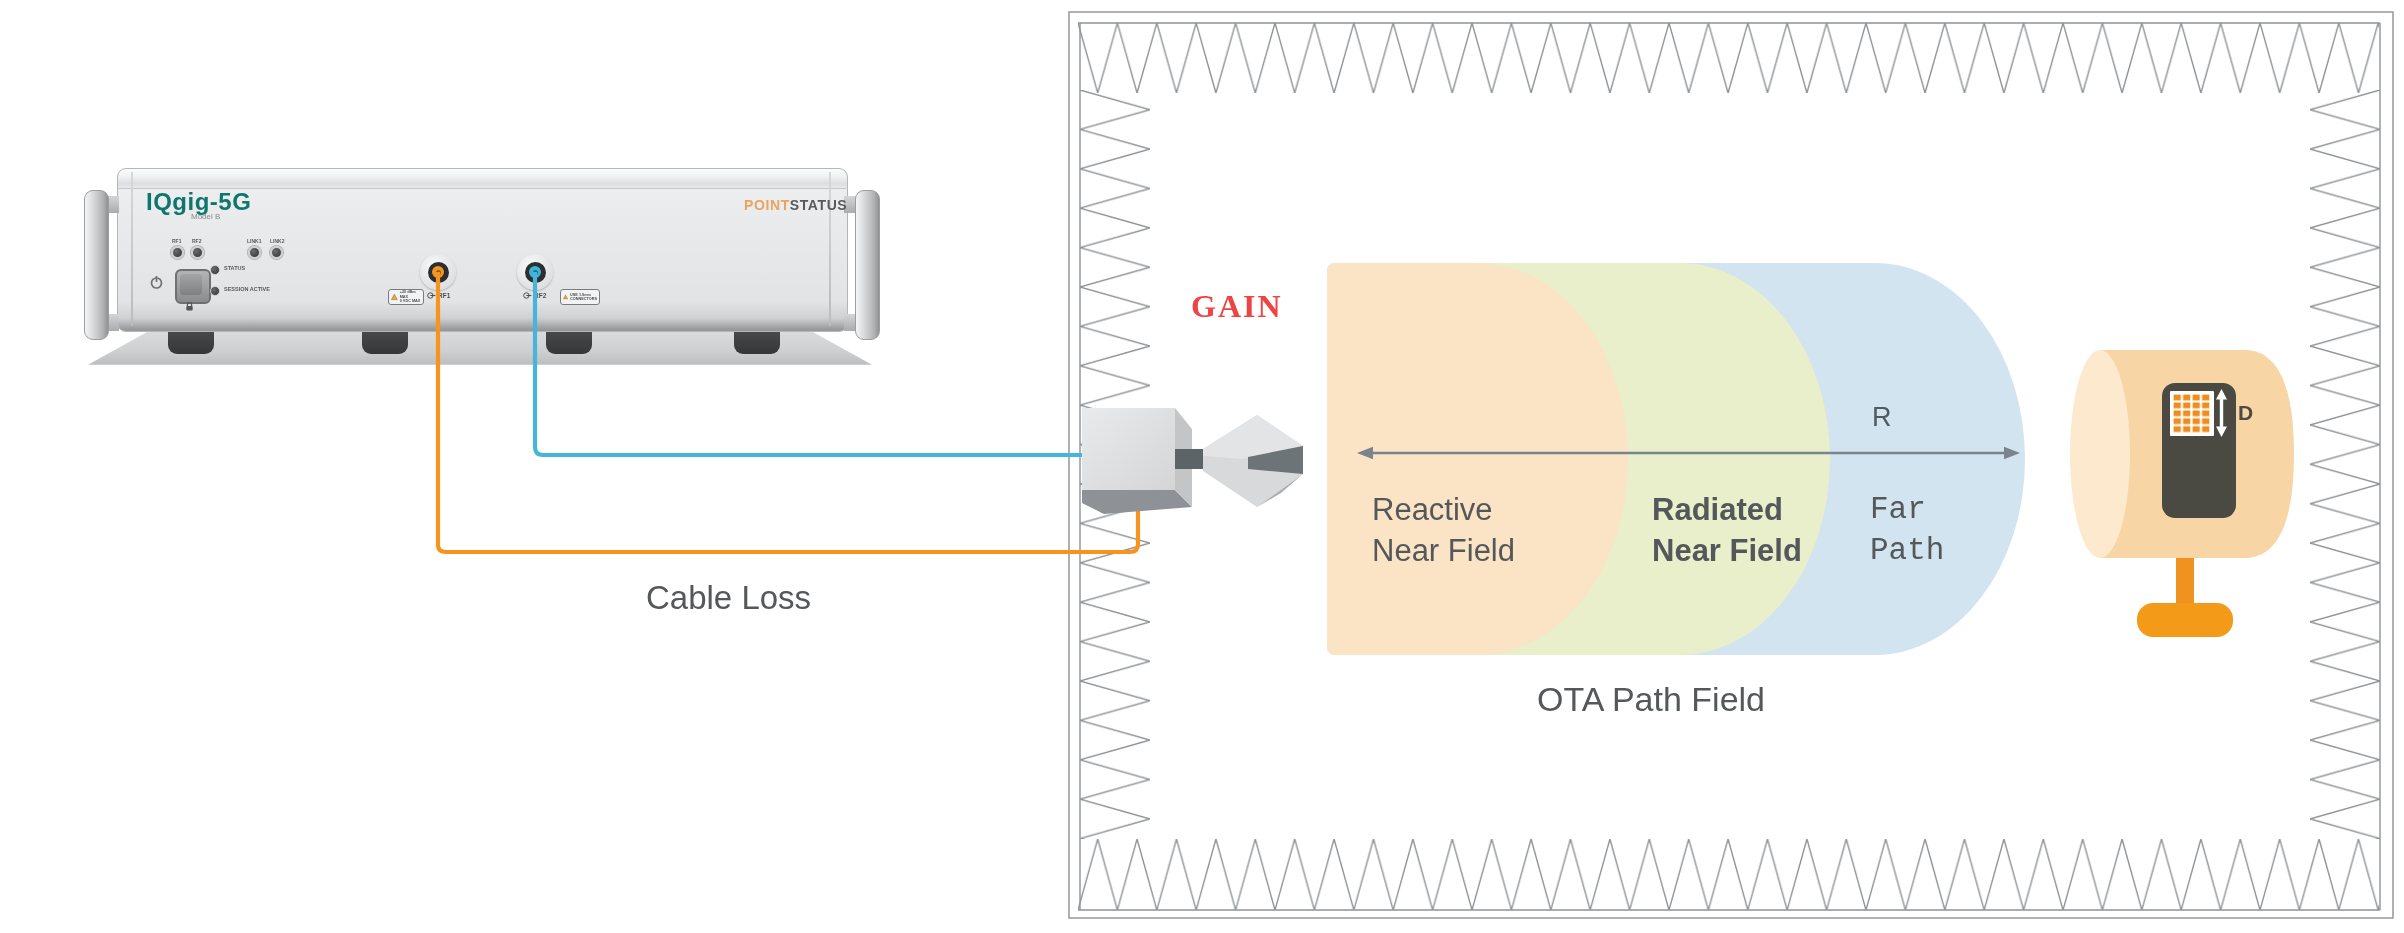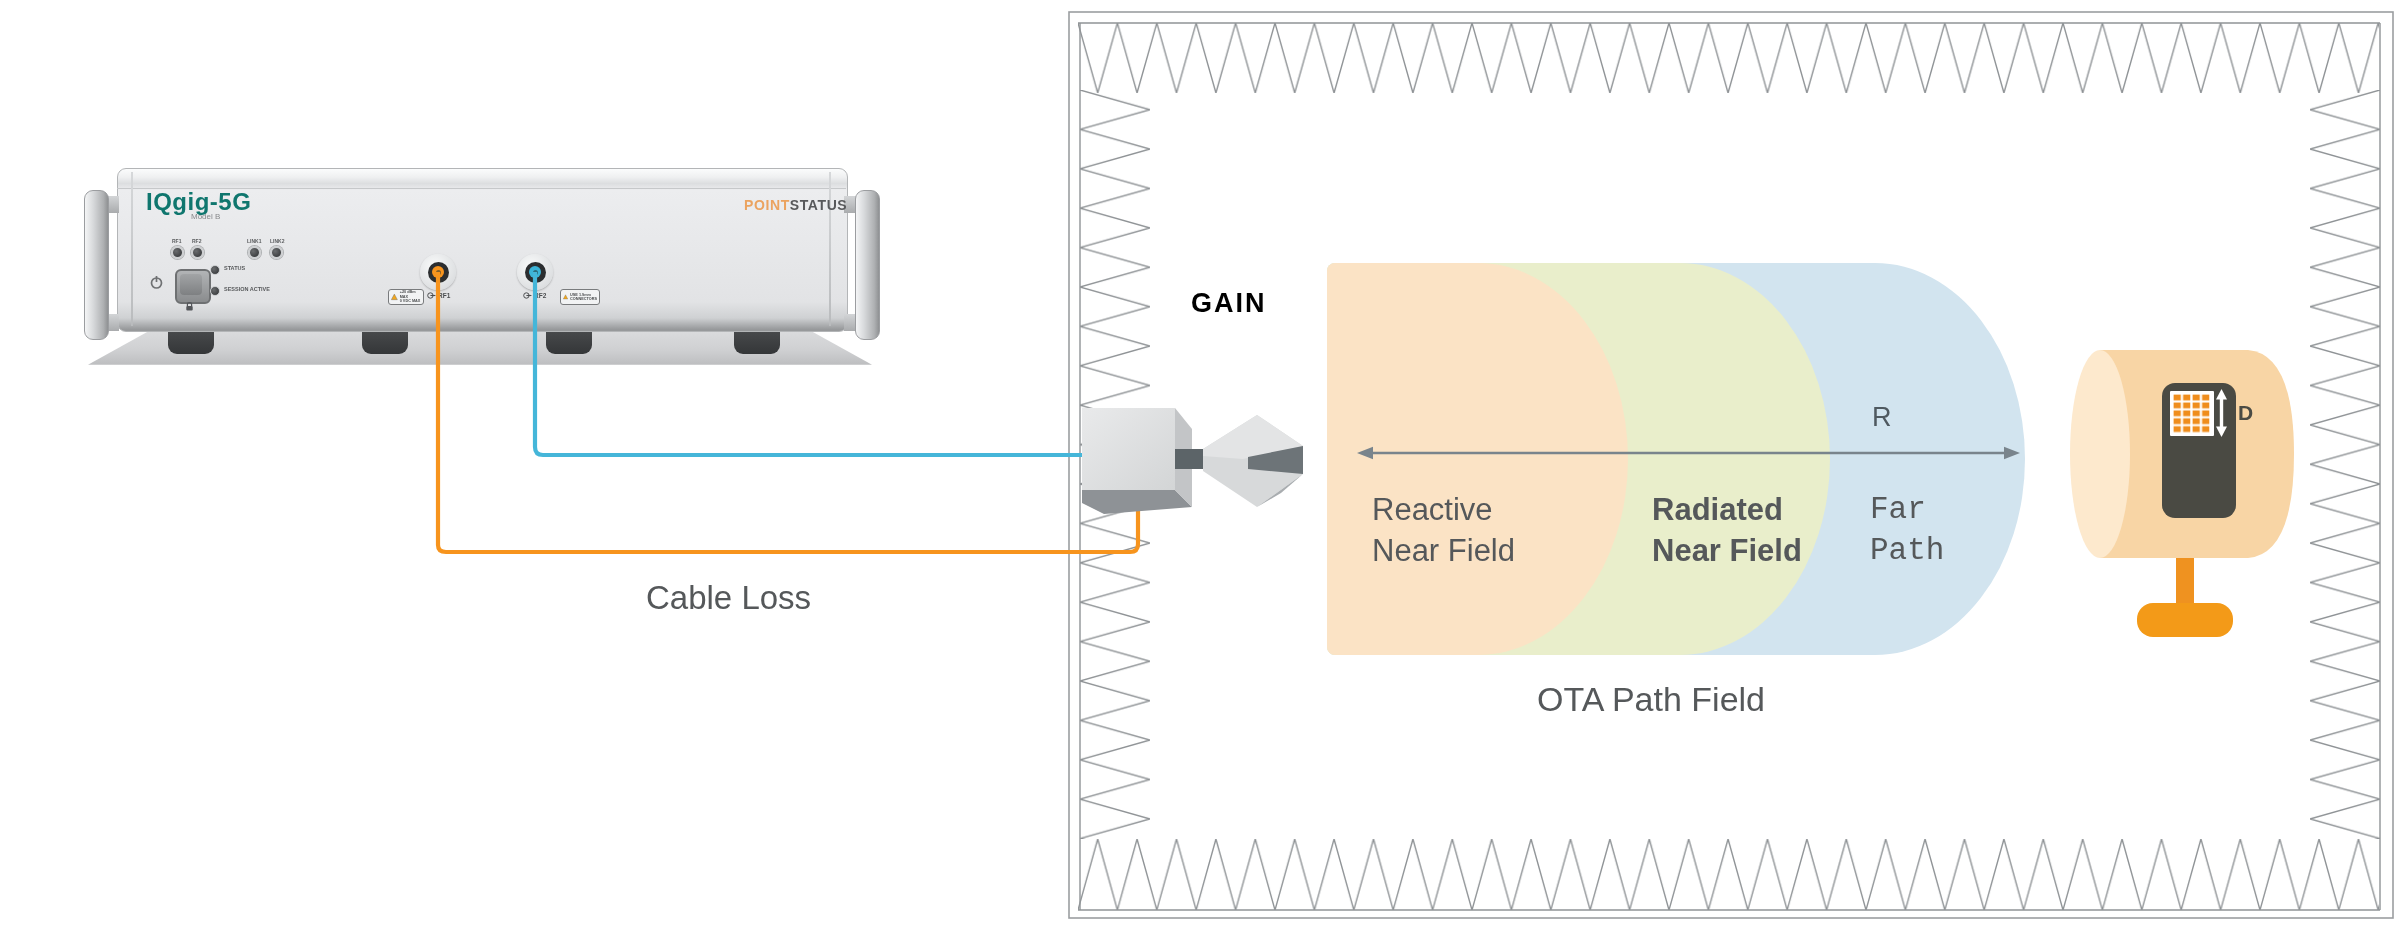--- a/index.html
+++ b/index.html
@@ -52,21 +52,21 @@
 
   
   #chamber-svg{left:0;top:0;z-index:10;}
   .blob{top:263px;height:392px;}
   .blob-blue{left:1327px;width:698px;background:#d2e4ef;z-index:11;
     border-radius:8px 150px 150px 8px / 8px 196px 196px 8px;}
   .blob-green{left:1327px;width:503px;background:#e9eecb;z-index:12;
     border-radius:8px 150px 150px 8px / 8px 196px 196px 8px;}
   .blob-orange{left:1327px;width:301px;background:#fbe3c5;z-index:13;
     border-radius:8px 150px 150px 8px / 8px 196px 196px 8px;}
-  .gain{left:1191px;top:288px;font-size:27px;font-weight:700;letter-spacing:2px;color:#000000;z-index:14;}
+  .gain{left:1191px;top:288px;font-size:32px;font-weight:700;letter-spacing:2px;color:#ef4444;z-index:14;font-family:Liberation Serif, serif;}
   .rlabel{left:1872px;top:402px;font-size:27px;color:#4f5960;z-index:14;}
   .region-label{top:489px;font-size:31px;line-height:41px;color:#55585a;z-index:14;}
   .ota{left:1537px;top:680px;font-size:34px;color:#55585a;z-index:14;}
   .cable-loss{left:646px;top:579px;font-size:33px;color:#55585a;z-index:14;}
   .dlabel{left:2238px;top:401px;font-size:21px;font-weight:700;color:#4b4b44;z-index:16;}
   #overlay-svg{left:0;top:0;z-index:15;pointer-events:none;}
 </style>
 </head>
 <body>
 

